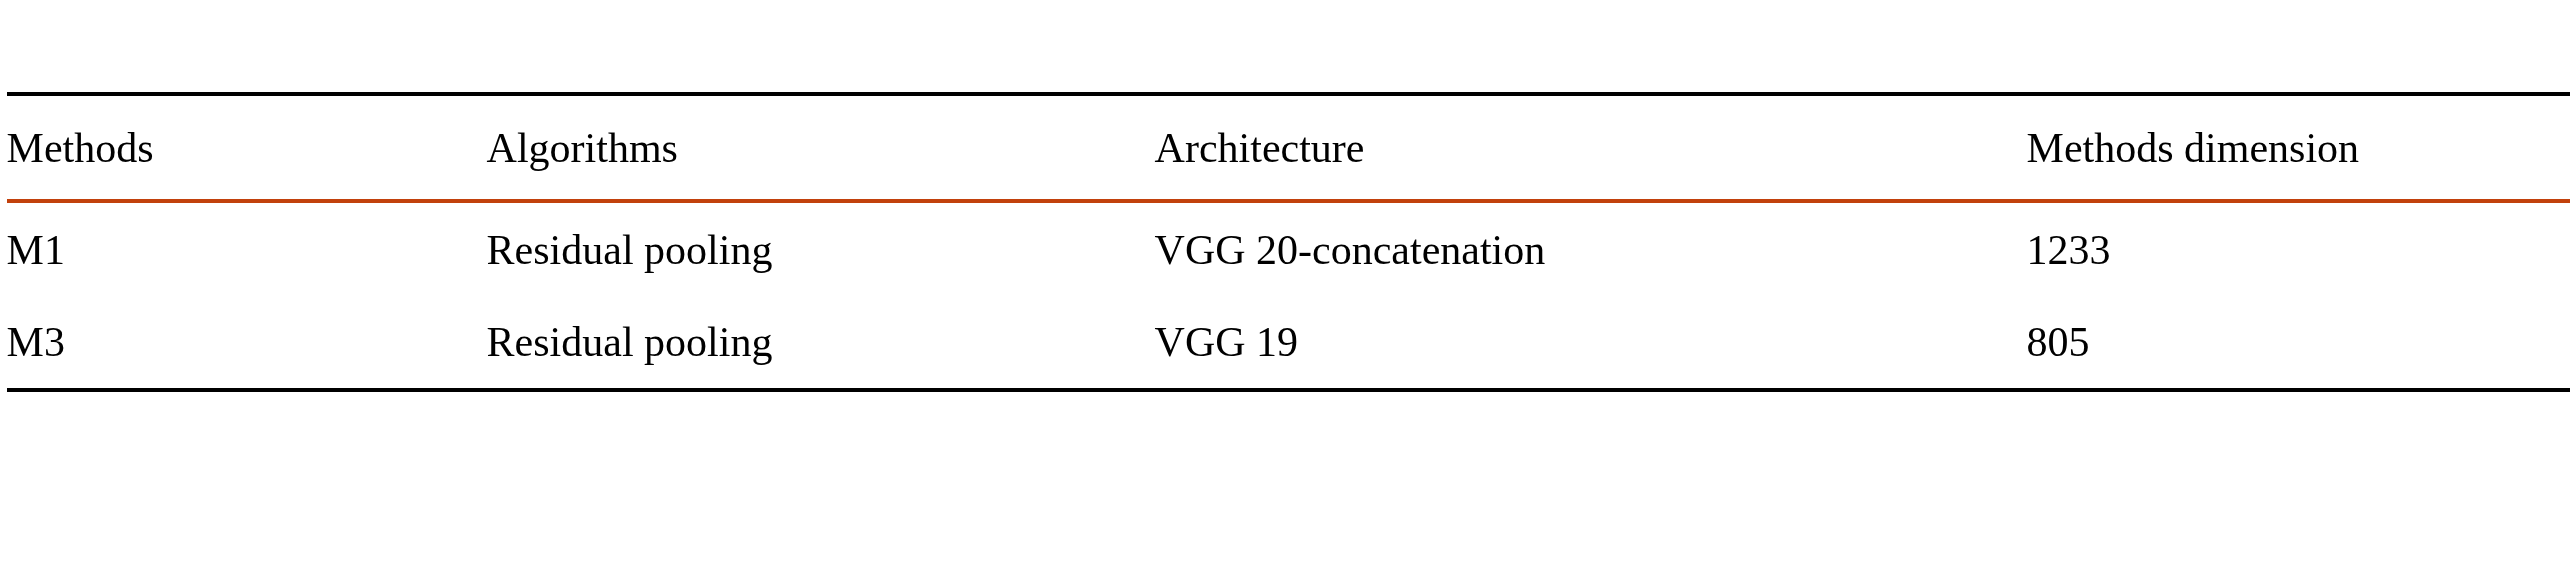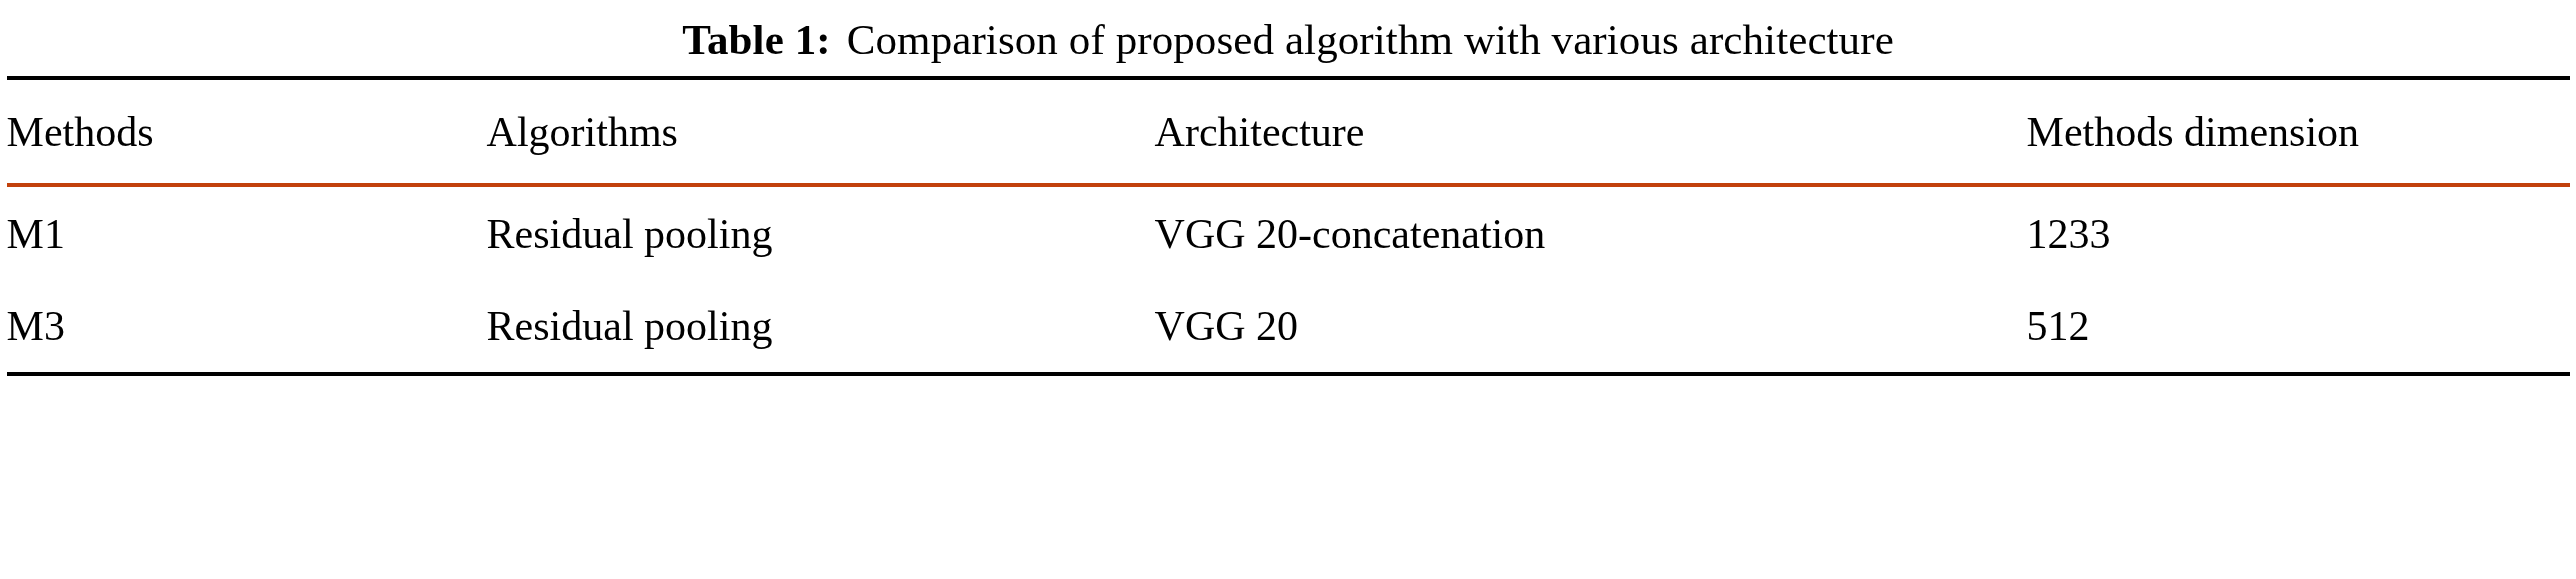--- a/index.html
+++ b/index.html
@@ -43,21 +43,21 @@
     width: 16px;
   }
   .caption .caption-text {
     font-weight: 400;
   }
 
   
   .table-wrap {
     position: absolute;
     left: 6.6px;
-    top: 76px;
+    top: 92px;
     width: 2563px;
   }
   table.booktabs {
     width: 2563px;
     border-collapse: collapse;
     table-layout: fixed;
     font-size: 42px;
     line-height: 1;
   }
   table.booktabs td,
@@ -94,25 +94,20 @@
   .col-1 { padding-left: 36px; }
   .col-2 { padding-left: 18.4px; }
   .col-3 { padding-left: 18.4px; }
   .col-4 { padding-left: 18.4px; }
 </style>
 </head>
 <body>
 
 <div id="page">
 
-  <div class="caption">
-    <span class="caption-number">Table 1:</span>
-      <span class="caption-gap"></span>
-      <span class="caption-text">Comparison of proposed algorithm with various architecture</span>
-  </div>
 
   <div class="table-wrap">
     <table class="booktabs">
       <colgroup>
         <col class="c-method">
         <col class="c-algo">
         <col class="c-arch">
         <col class="c-dim">
       </colgroup>
       <thead>
@@ -126,22 +121,22 @@
       <tbody>
         <tr class="rule-mid">
           <td class="col-1">M1</td>
           <td class="col-2">Residual pooling</td>
           <td class="col-3">VGG 20-concatenation</td>
           <td class="col-4">1233</td>
         </tr>
         <tr>
           <td class="col-1">M3</td>
           <td class="col-2">Residual pooling</td>
-          <td class="col-3">VGG 20</td>
-          <td class="col-4">512</td>
+          <td class="col-3">VGG 19</td>
+          <td class="col-4">805</td>
         </tr>
         <tr class="rule-bottom">
           <td colspan="4" style="height:0;padding:0;"></td>
         </tr>
       </tbody>
     </table>
   </div>
 
 </div>
 

